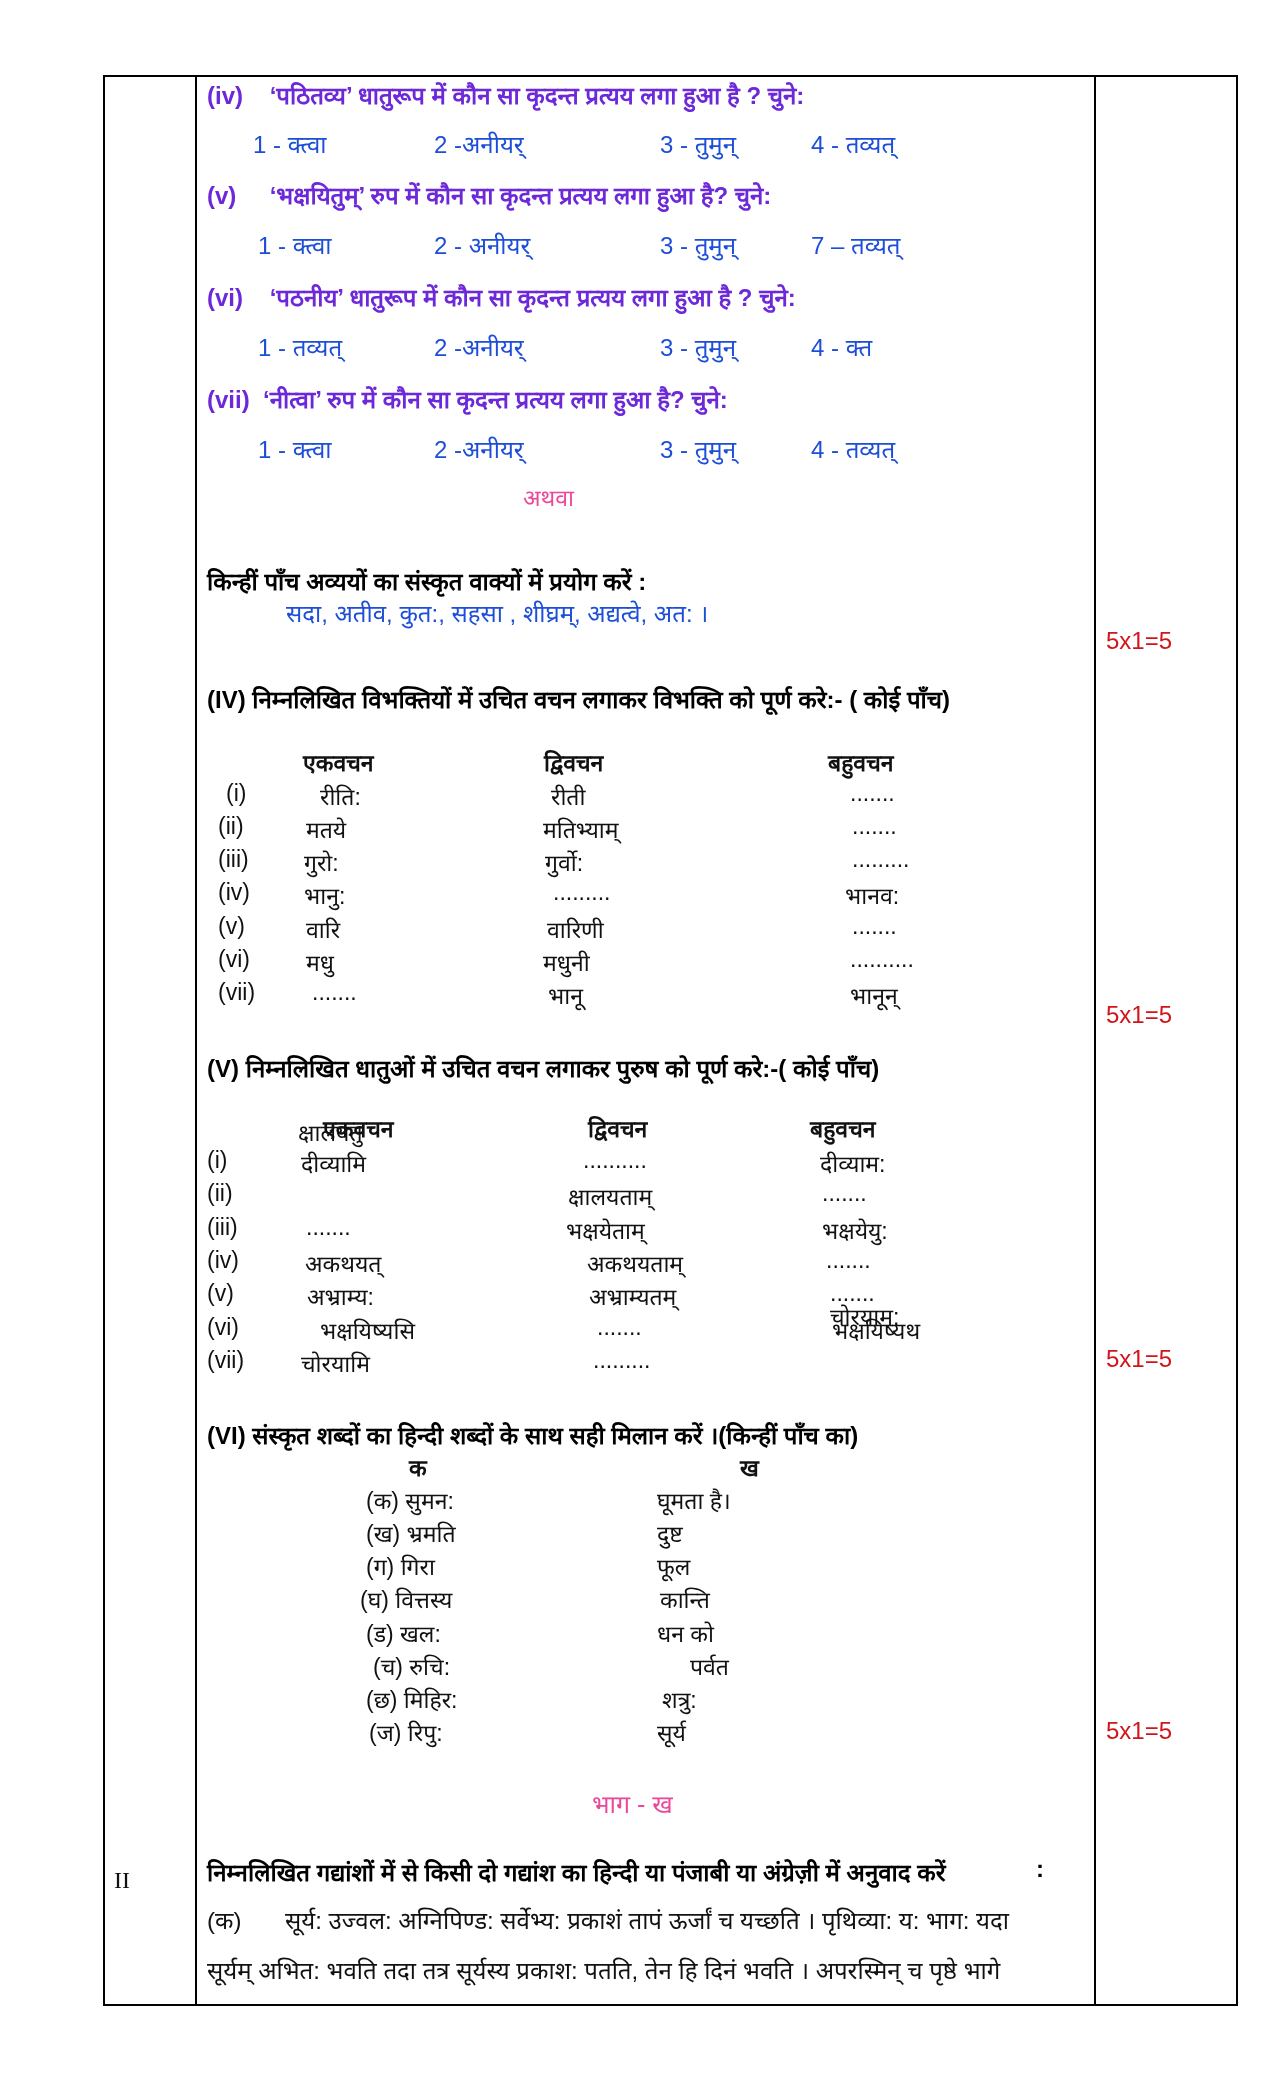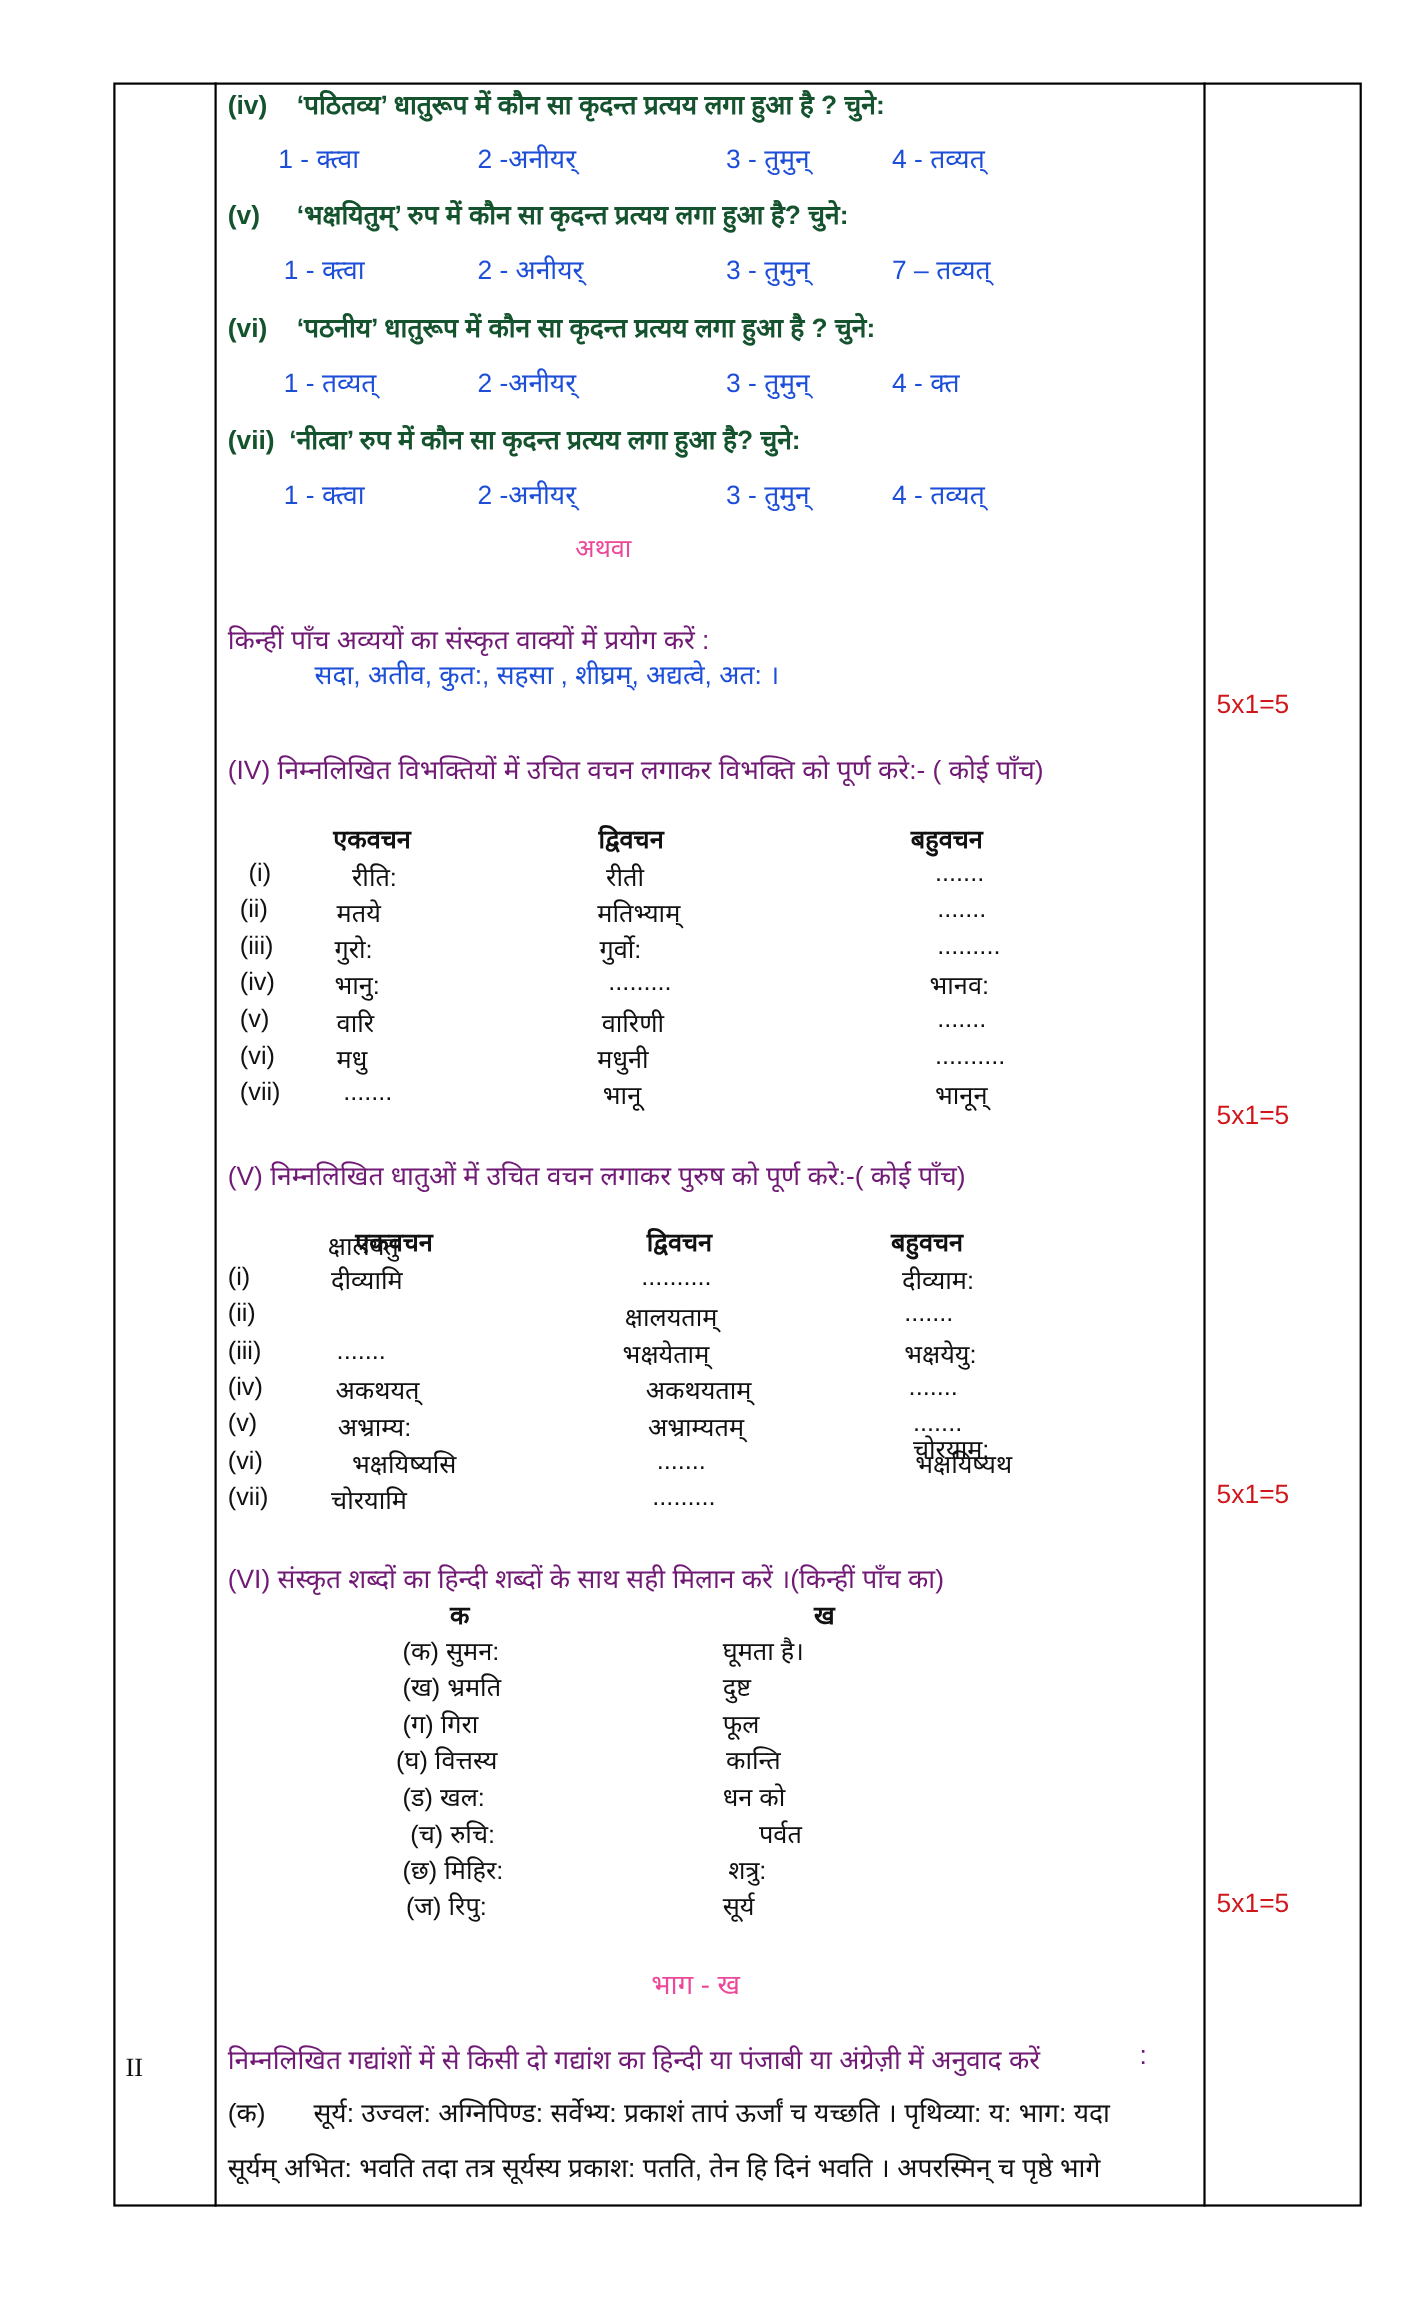--- a/index.html
+++ b/index.html
@@ -2,24 +2,24 @@
 <html><head>
 <meta charset="utf-8">
 <style>
   html, body { margin: 0; padding: 0; background: #ffffff; }
   body { width: 1275px; height: 2100px; position: relative; overflow: hidden;
          font-family: "Liberation Sans", "DejaVu Sans", sans-serif; color: #111; }
   .frame { position: absolute; left: 103px; top: 75px; width: 1135px; height: 1931px;
            border: 2px solid #000; box-sizing: border-box; }
   .vline { position: absolute; top: 75px; height: 1931px; width: 2px; background: #000; }
   .abs { position: absolute; white-space: nowrap; }
-  .q { font-size: 24px; font-weight: bold; color: #14532d; }
+  .q { font-size: 24px; font-weight: bold; color: #6d28d9; }
   .opt { font-size: 24px; color: #1d4ed8; }
   .red { color: #ec4899; }
-  .redhead { font-size: 24px; font-weight: normal; color: #701a75; }
+  .redhead { font-size: 24px; font-weight: bold; color: #000000; }
   .marks { font-size: 24px; color: #d0161b; }
   .cell { font-size: 23px; color: #111; }
   .hdr { font-size: 23px; font-weight: bold; color: #111; }
   .roman { font-size: 23px; color: #111; }
   .para { font-size: 24px; color: #111; }
 </style>
 </head>
 <body>
 
 <div class="frame"></div>

